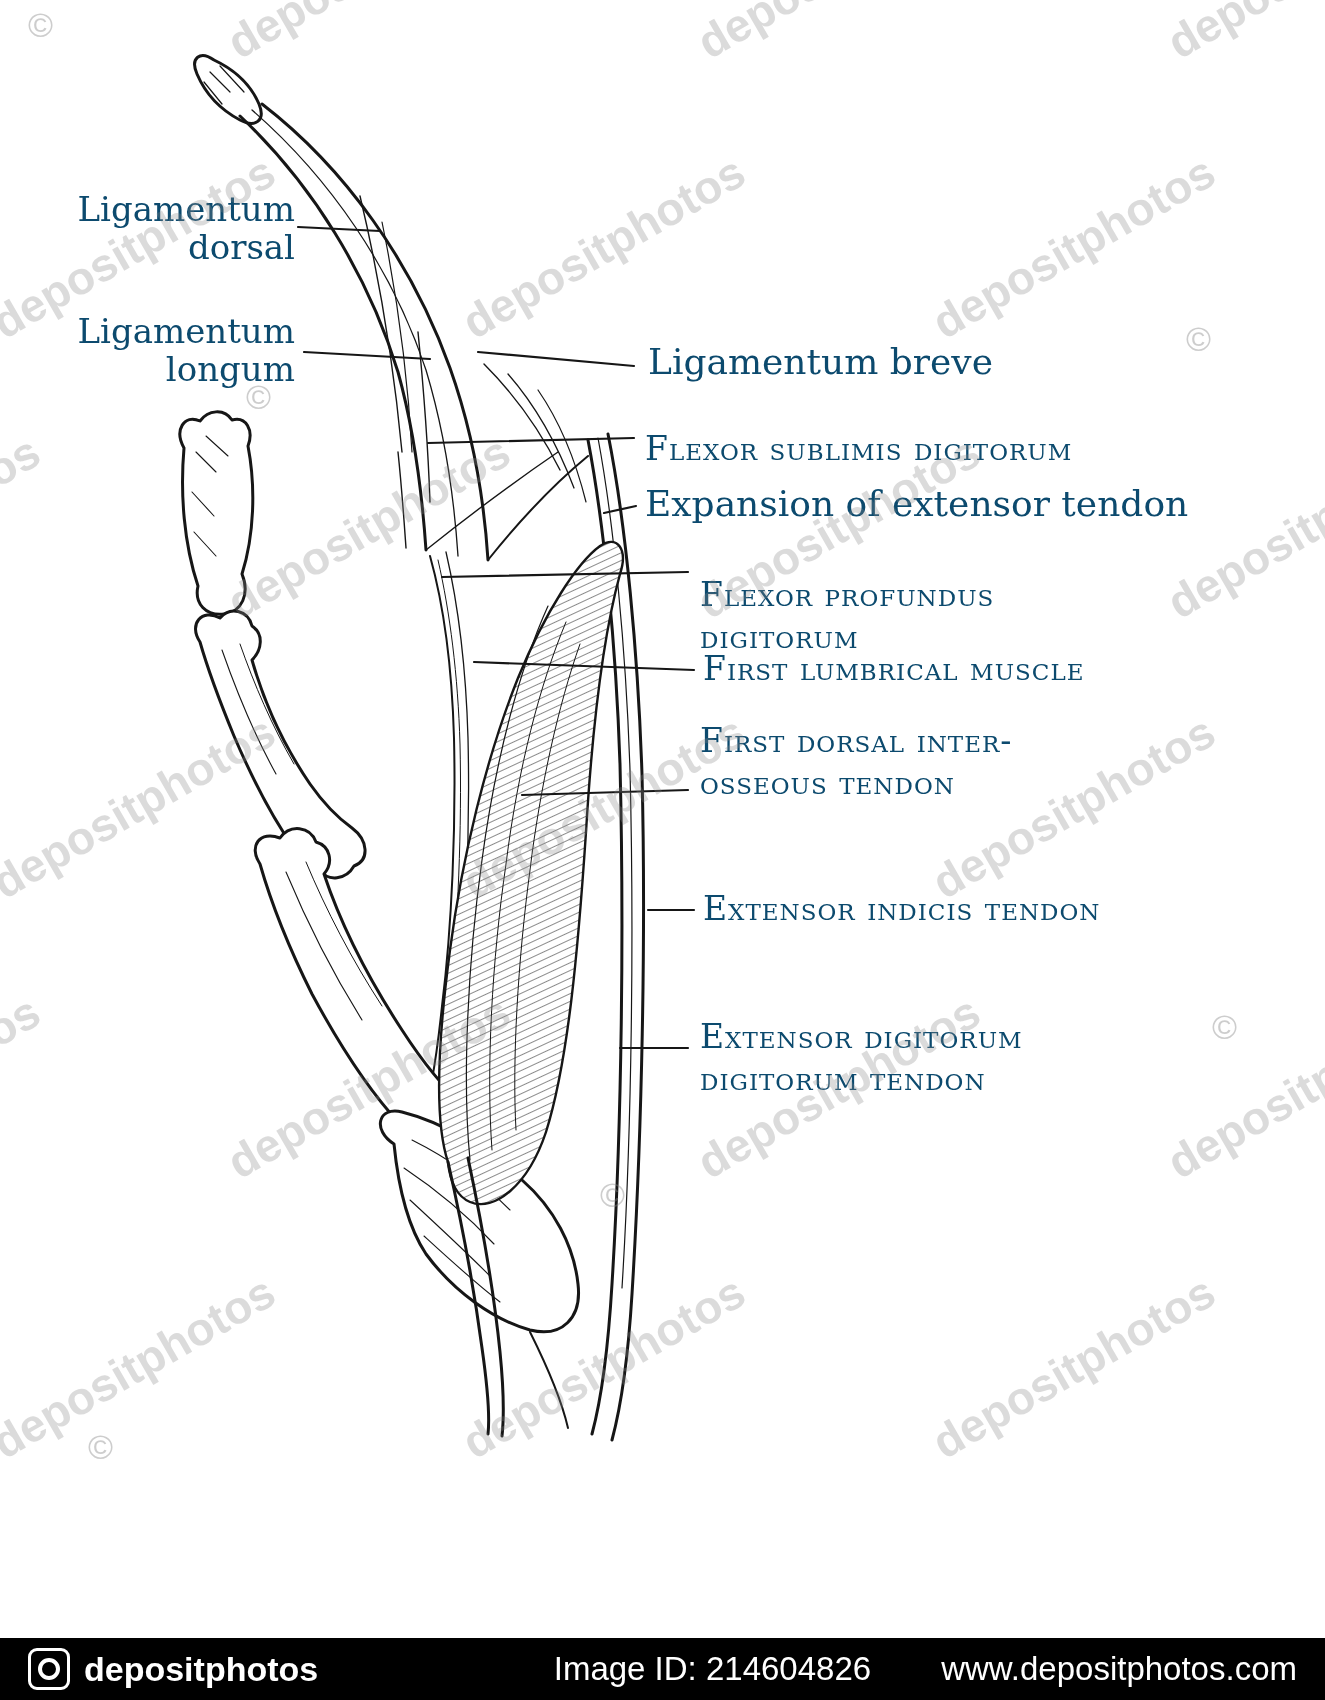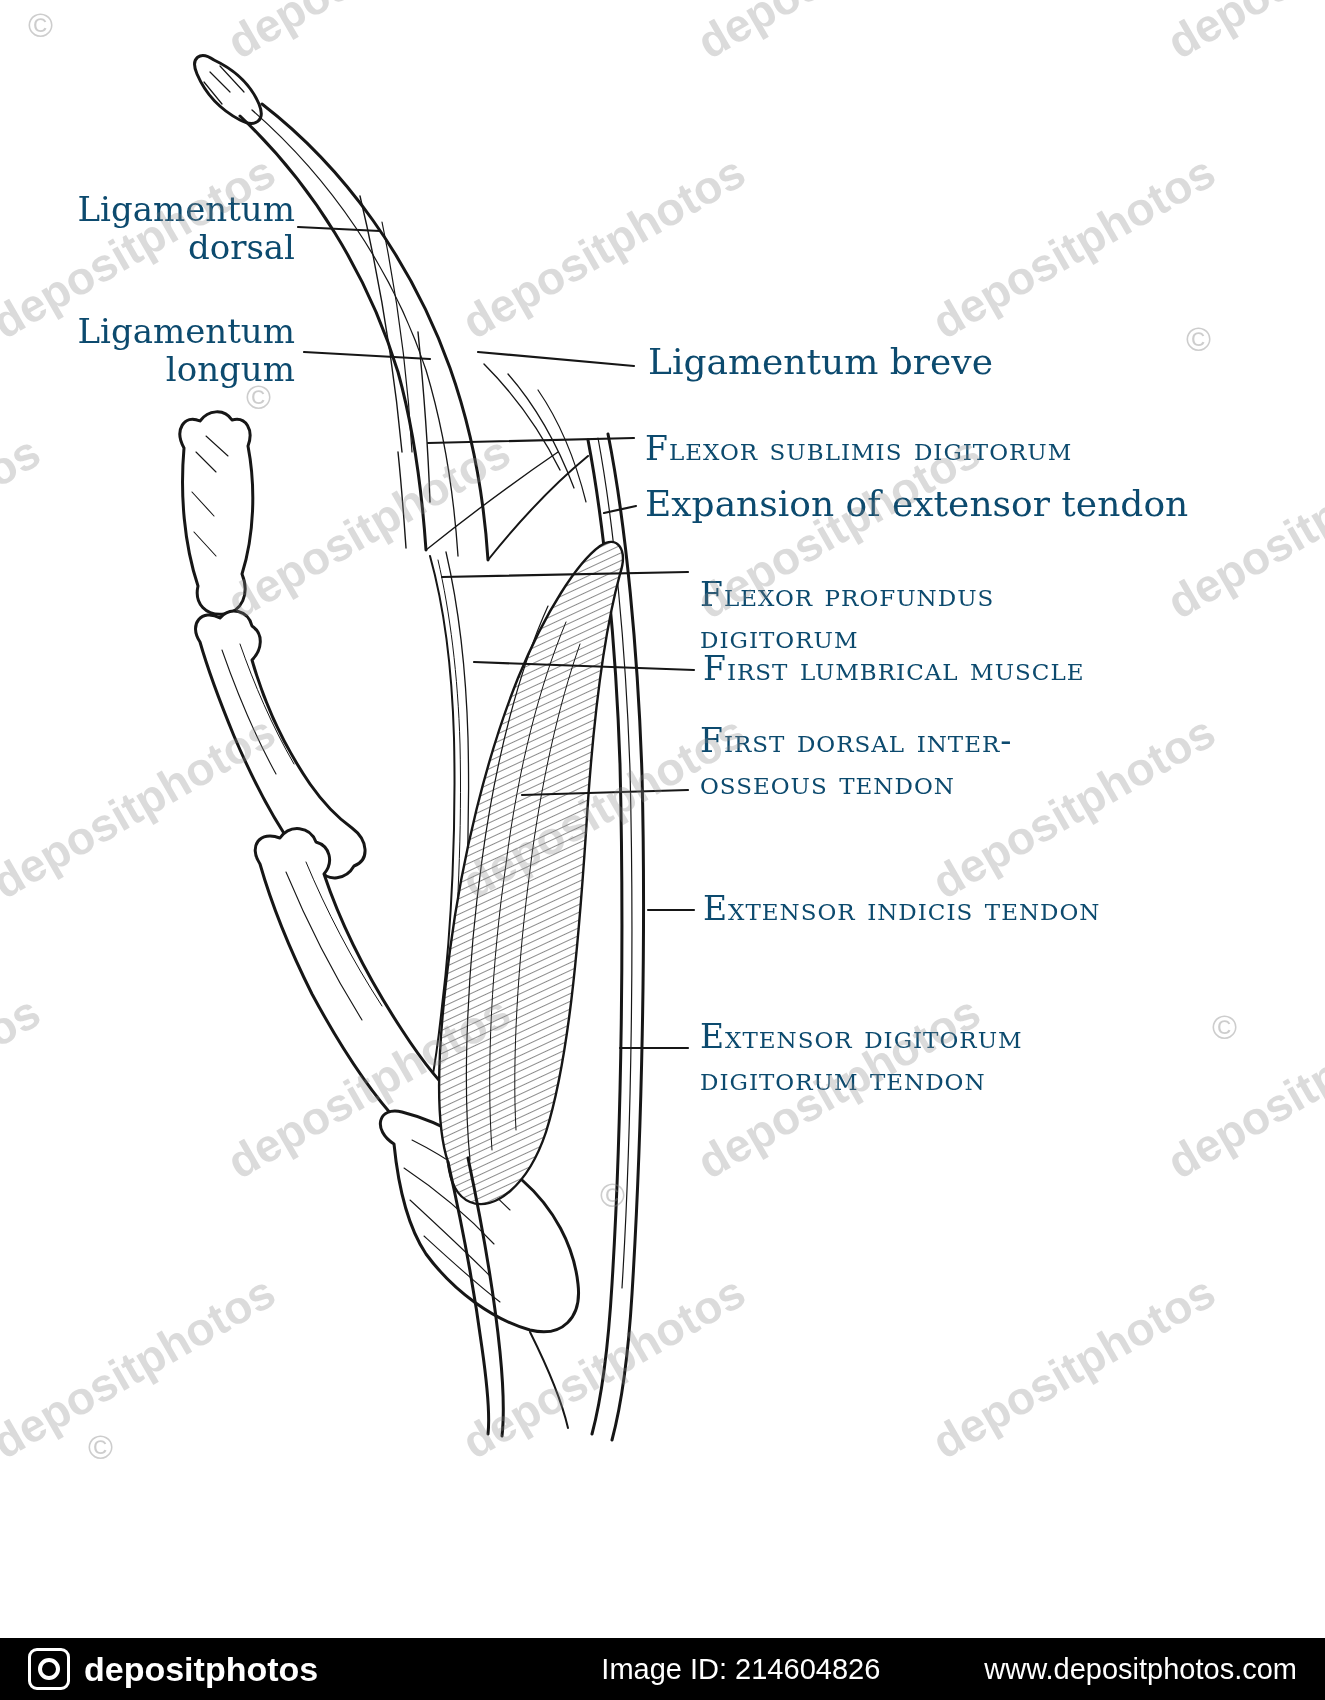--- a/index.html
+++ b/index.html
@@ -16,21 +16,21 @@
       color:rgba(135,135,135,0.30);transform:rotate(-30deg);white-space:nowrap;}
   .wm-c{position:absolute;font-family:"Liberation Sans",sans-serif;font-size:34px;
       color:rgba(135,135,135,0.42);}
   .footer{position:absolute;left:0;right:0;bottom:0;height:62px;background:#000;z-index:10;
       display:flex;align-items:center;justify-content:space-between;padding:0 28px;box-sizing:border-box;}
   .brand{display:flex;align-items:center;gap:14px;}
   .logo{width:36px;height:36px;border:3px solid #fff;border-radius:9px;position:relative;display:inline-block;}
   .logo::after{content:"";position:absolute;left:50%;top:50%;width:14px;height:14px;border:4px solid #fff;
       border-radius:50%;transform:translate(-50%,-50%);}
   .brand-name{color:#fff;font-family:"Liberation Sans",sans-serif;font-weight:bold;font-size:34px;}
-  .footer-meta{display:flex;gap:104px;color:#fff;font-family:"Liberation Sans",sans-serif;font-size:29px;}
+  .footer-meta{display:flex;gap:70px;color:#fff;font-family:"Liberation Sans",sans-serif;font-size:33px;}
 </style>
 </head>
 <body>
 
 <div class="stage">
 
   <svg class="art" width="1325" height="1700" viewBox="0 0 1325 1700" xmlns="http://www.w3.org/2000/svg">
     <defs>
       <pattern id="hA" width="7" height="7" patternUnits="userSpaceOnUse" patternTransform="rotate(65)">
         <rect width="7" height="7" fill="#ffffff"></rect>

